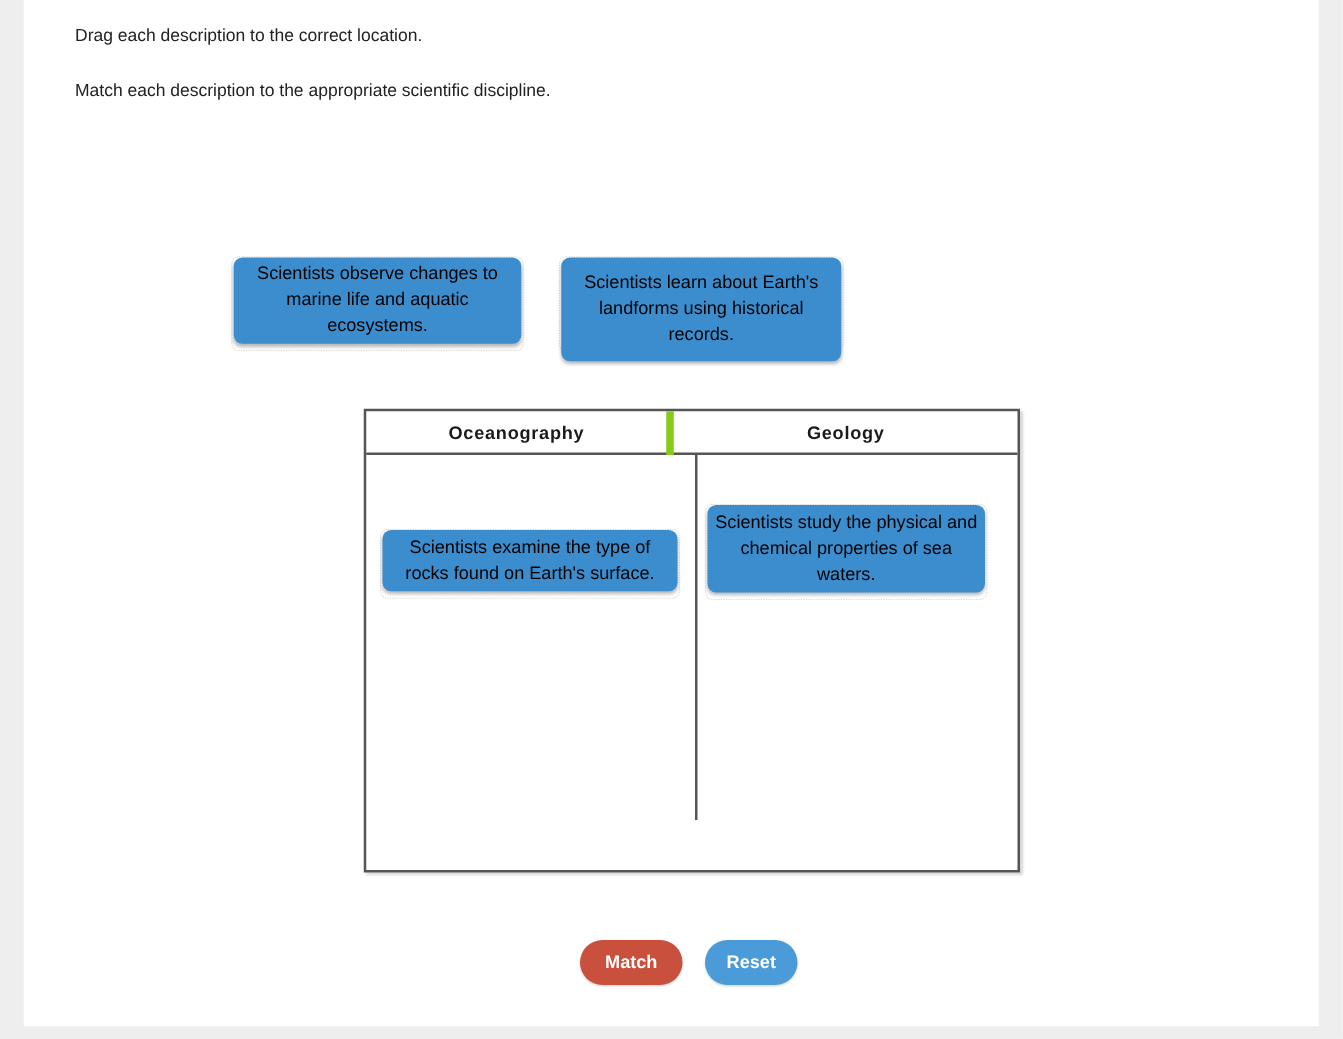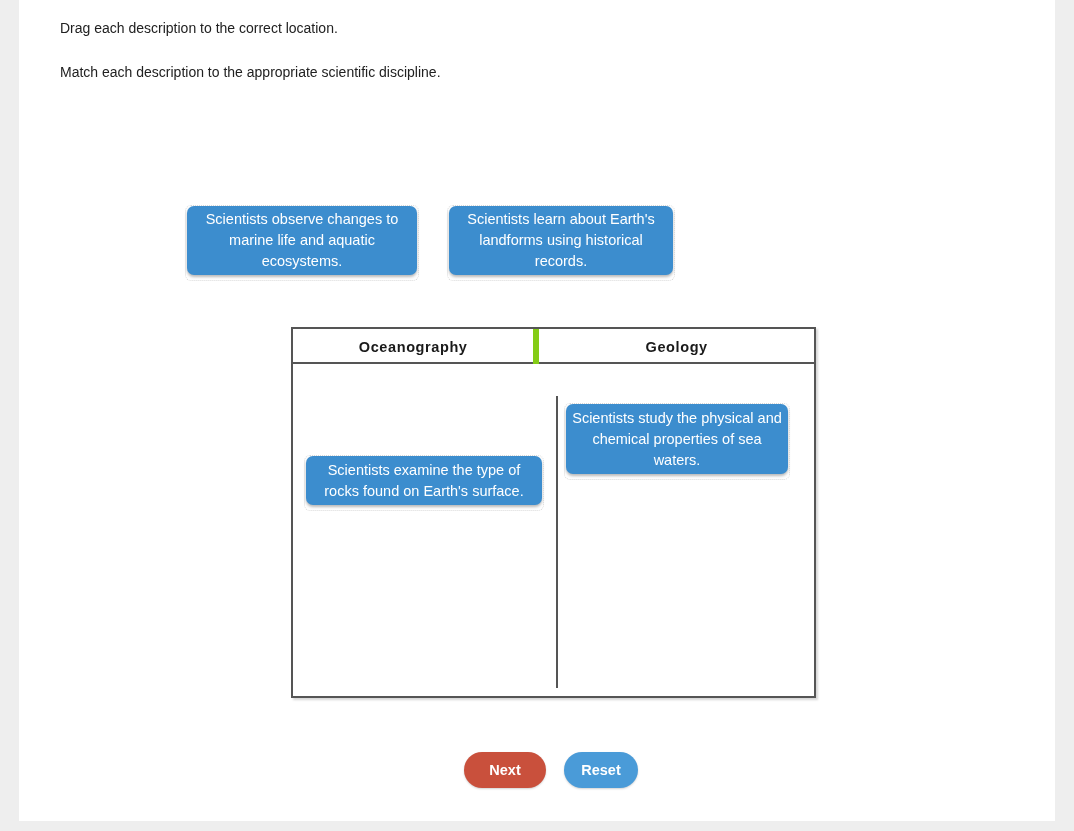--- a/index.html
+++ b/index.html
@@ -64,41 +64,41 @@
     position: absolute;
     border: 1px dotted #d9d9d9;
     border-radius: 6px;
     box-sizing: border-box;
   }
 
   .card {
     position: absolute;
     box-sizing: border-box;
     background: #3c8dce;
-    color: #ffffff;
+    color: #000000;
     border-radius: 7px;
     font-size: 14.5px;
     line-height: 21px;
     text-align: center;
     font-family: "Liberation Sans", sans-serif;
     display: flex;
     align-items: center;
     justify-content: center;
     padding: 3px 6px;
     box-shadow: 0 2px 3px rgba(0,0,0,0.28);
     cursor: move;
     user-select: none;
   }
 
   
   #source-slot-0 { left: 17px; top: 2px; width: 234px; height: 76px; }
   #source-card-0 { left: 19px; top: 3px;  width: 230px; height: 69px; }
 
   #source-slot-1 { left: 279px; top: 2px; width: 228px; height: 76px; }
-  #source-card-1 { left: 281px; top: 3px; width: 224px; height: 69px; }
+  #source-card-1 { left: 281px; top: 3px; width: 224px; height: 83px; }
 
   
   #match-table {
     position: absolute;
     left: 272px;
     top: 327px;
     width: 525px;
     height: 371px;
     box-sizing: border-box;
     border: 2px solid #555555;
@@ -137,21 +137,21 @@
     top: 35px;
     width: 100%;
     height: 332px;
     display: flex;
   }
   .table-body-cell {
     height: 292px;
     box-sizing: border-box;
     position: relative;
   }
-  #table-body-cell-0 { width: 265px; border-right: 2px solid #555555; margin-top: 32px; }
+  #table-body-cell-0 { width: 265px; border-right: 2px solid #555555; }
   #table-body-cell-1 { width: 256px; }
 
   
   #placed-slot-0 { left: 11px; top: 59px; width: 240px; height: 56px; }
   #placed-card-0 { left: 13px; top: 60px; width: 236px; height: 49px; }
 
   #placed-slot-1 { left: 6px; top: 39px; width: 226px; height: 77px; }
   #placed-card-1 { left: 8px; top: 40px; width: 222px; height: 70px; }
 
   
@@ -217,18 +217,18 @@
 
         <div class="table-body-cell" id="table-body-cell-1">
           <div class="drop-slot" id="placed-slot-1"></div>
           <div class="card" id="placed-card-1">Scientists study the physical and chemical properties of sea waters.</div>
         </div>
 
       </div>
     </div>
 
     <div id="action-buttons">
-      <button class="action-button" id="reset-button">Next</button>
+      <button class="action-button" id="reset-button">Match</button>
       <button class="action-button" id="next-button">Reset</button>
     </div>
 
   </div>
 </div>
 
 </body></html>

